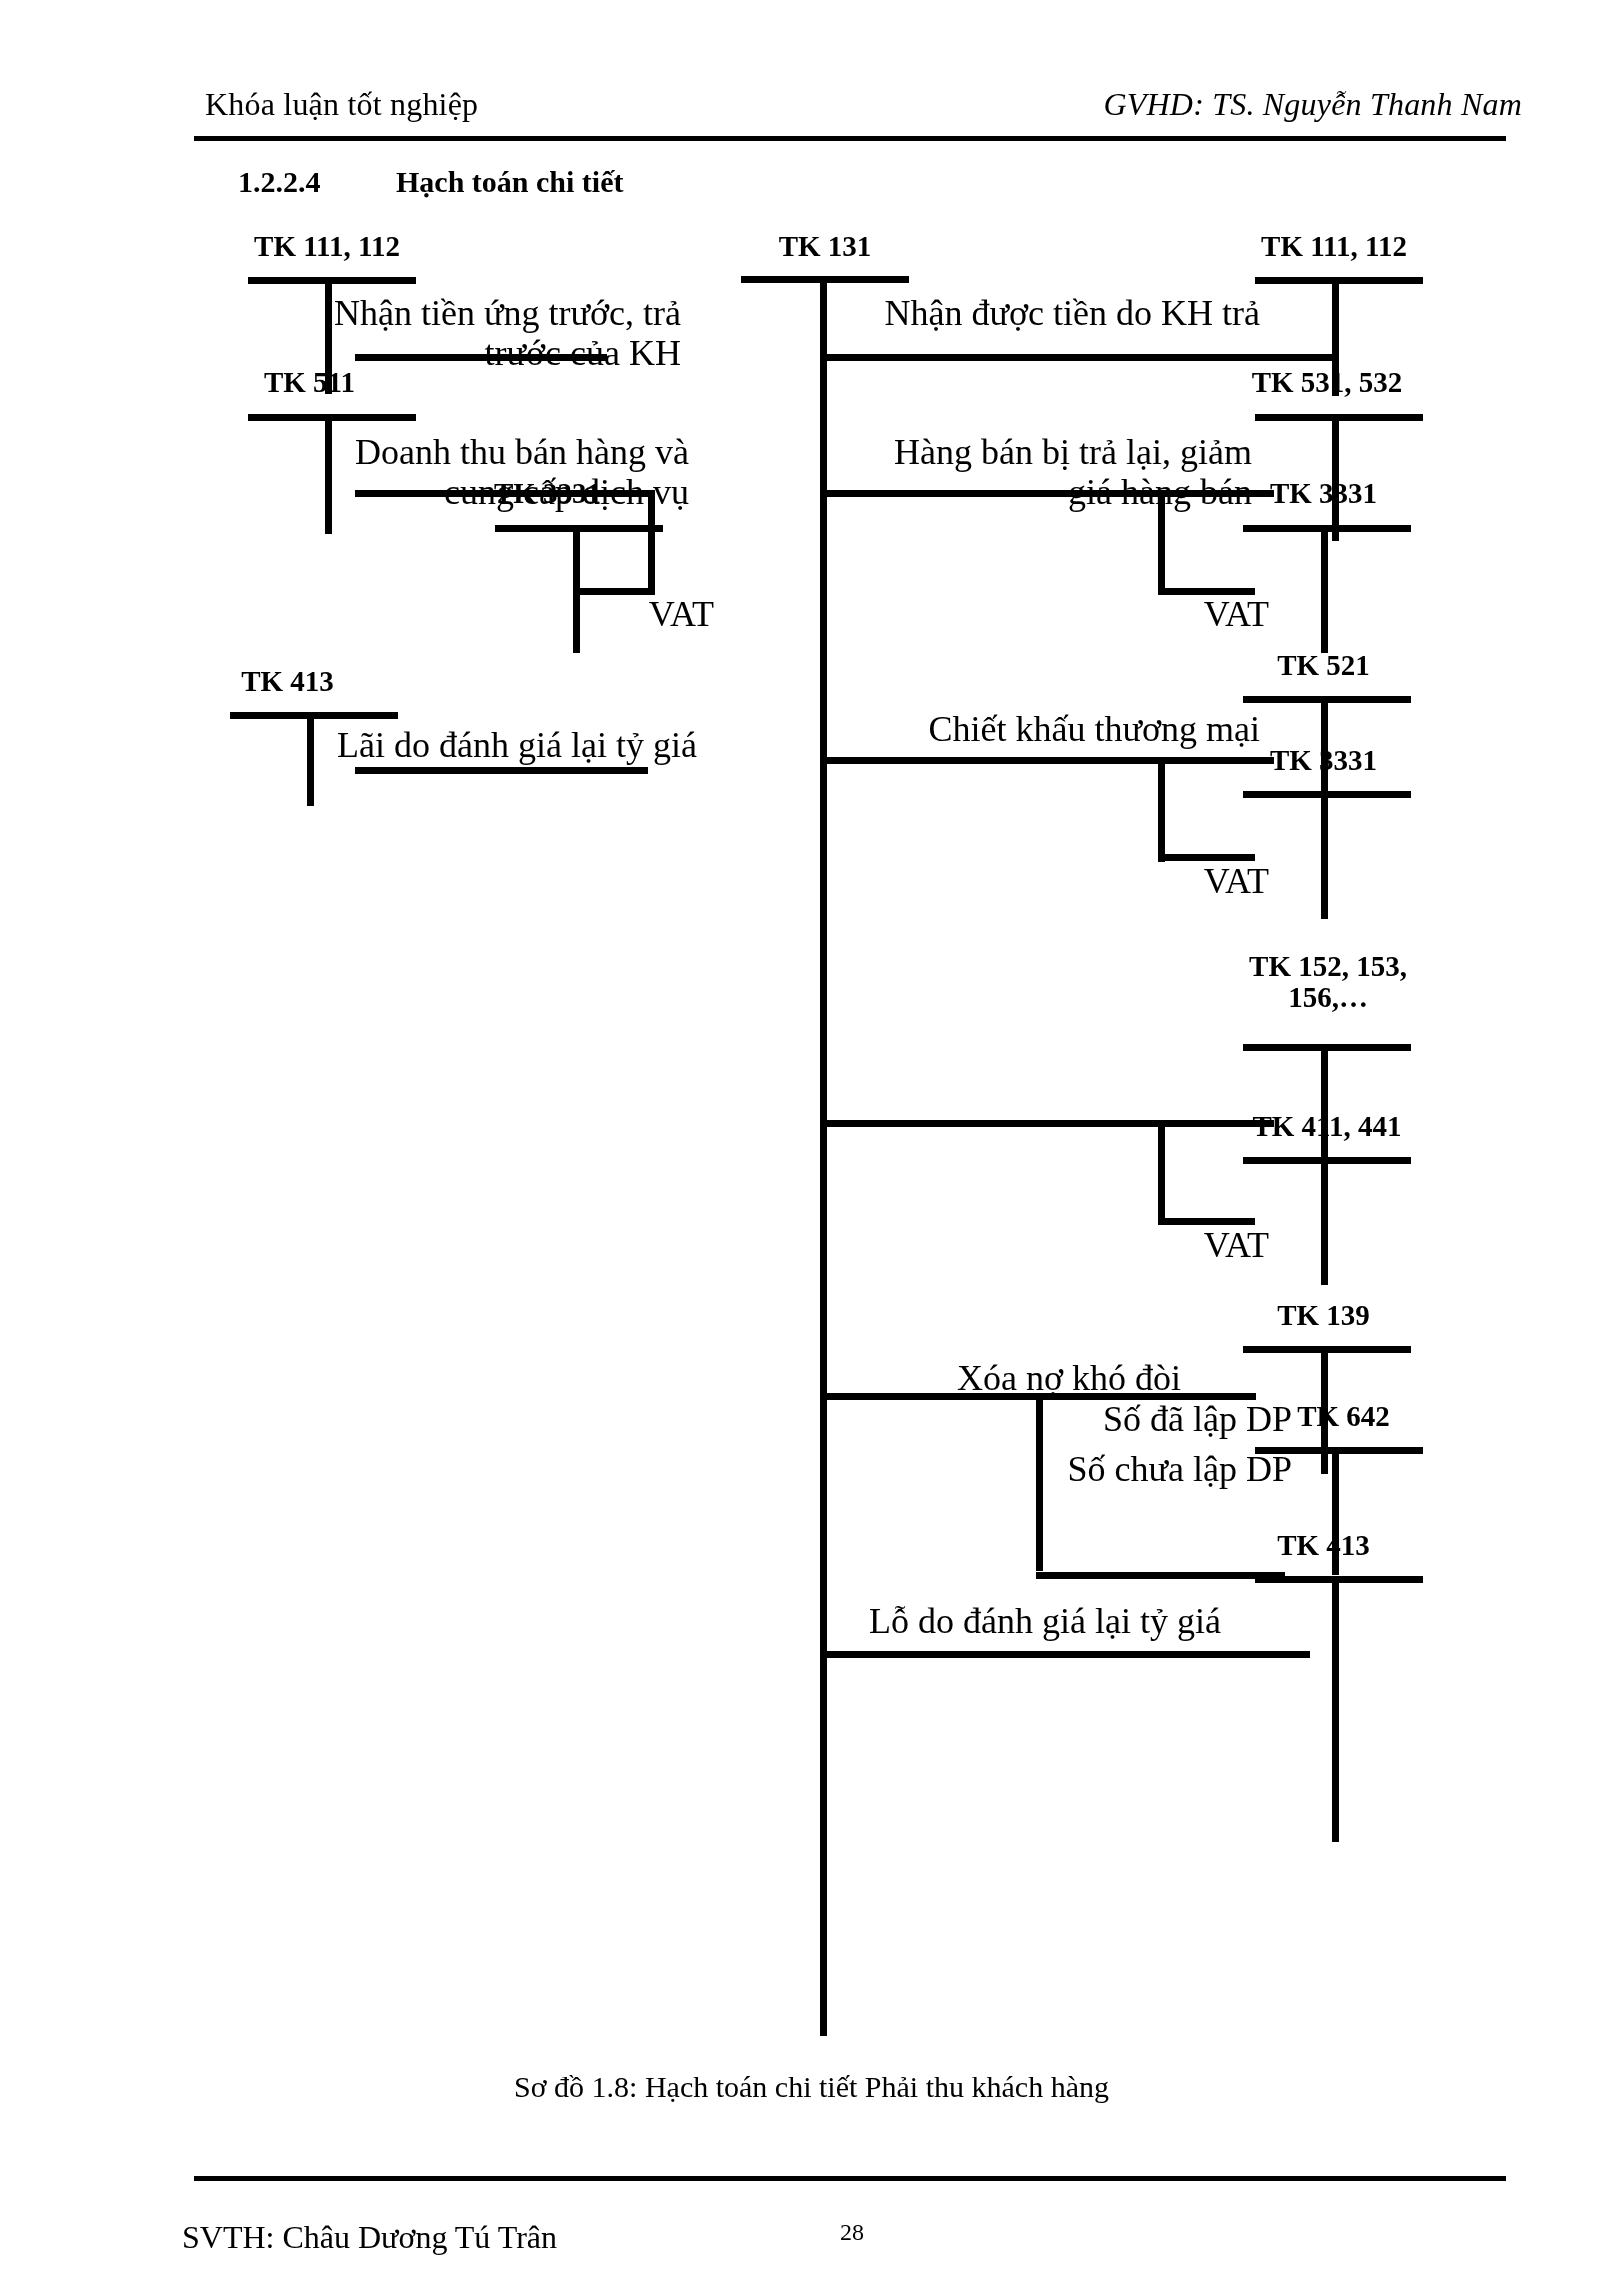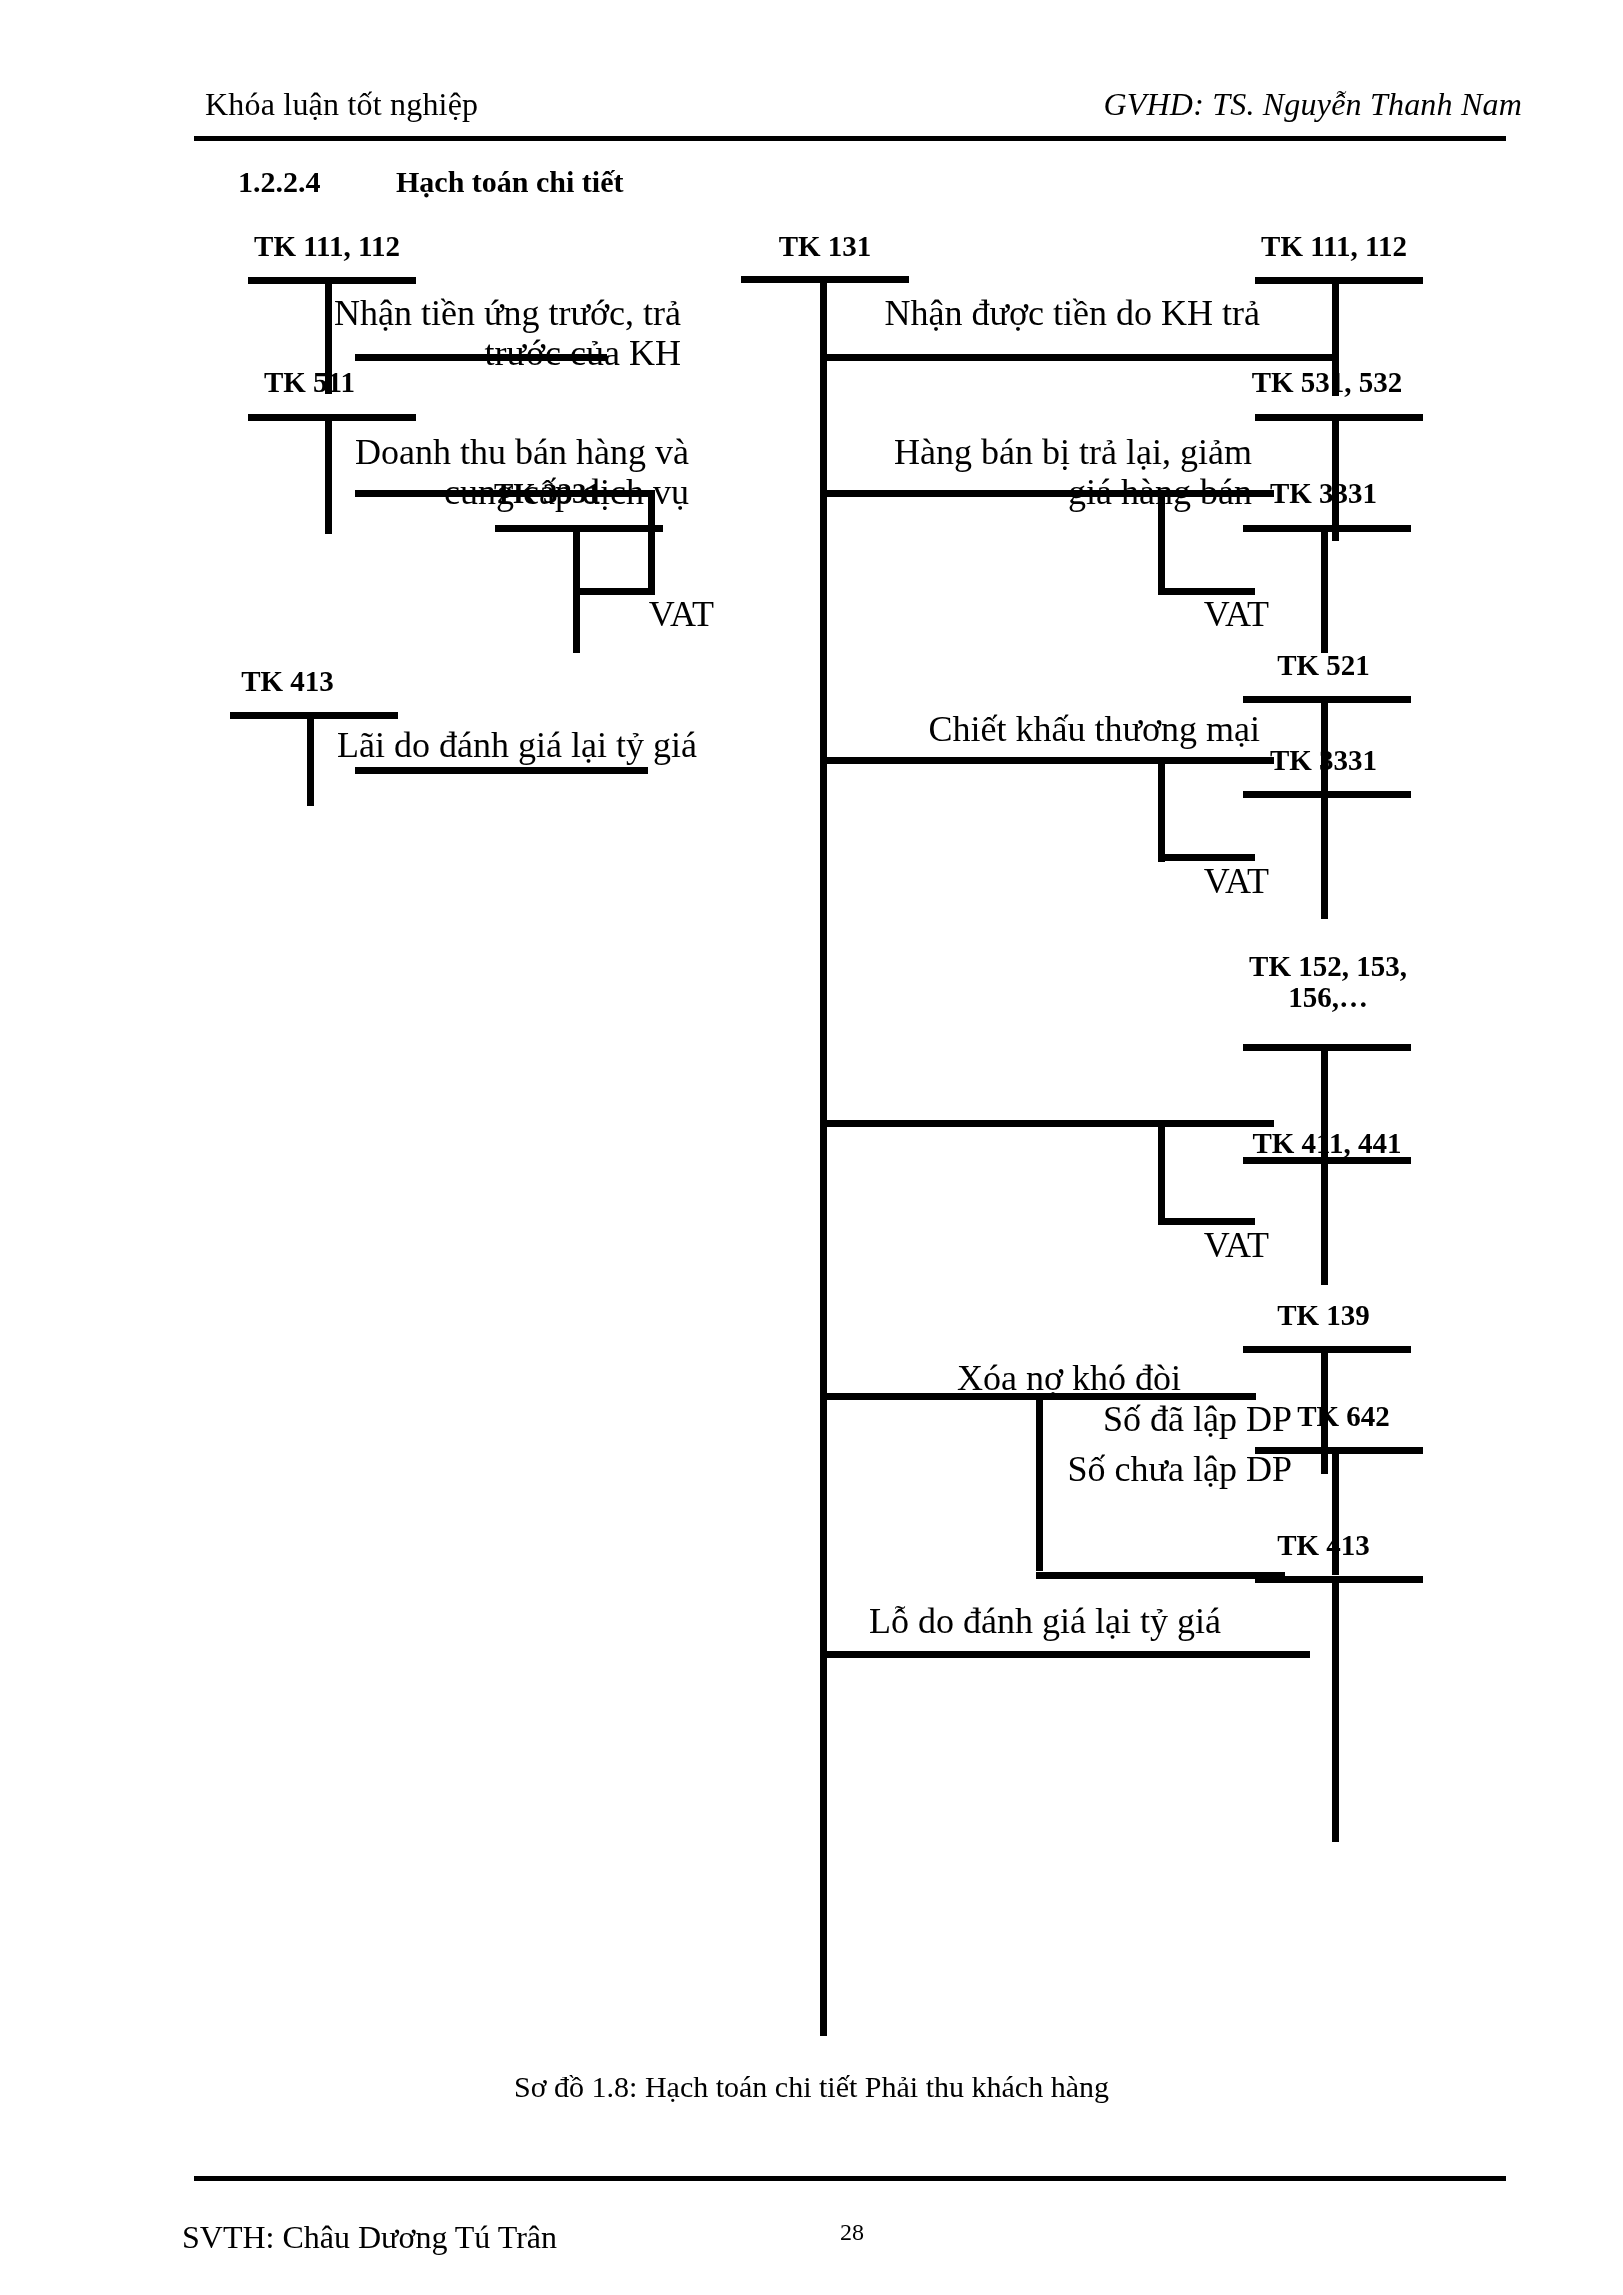--- a/index.html
+++ b/index.html
@@ -164,21 +164,21 @@
 
     <div class="acct" style="left:1213px; top:951px; width:230px;">
       <span style="white-space:pre-line">TK 152, 153,
 156,…</span>
     </div>
     <div class="hline" style="left:1243px; top:1044px; width:168px;"></div>
     <div class="vline" style="left:1321px; top:1044px; height:128px;"></div>
 
     <div class="hline" style="left:826px; top:1120px; width:448px;"></div>
 
-    <div class="acct" style="left:1222px; top:1111px; width:210px;margin-top:17px;">TK 411, 441</div>
+    <div class="acct" style="left:1222px; top:1111px; width:210px;">TK 411, 441</div>
     <div class="hline" style="left:1243px; top:1157px; width:168px;"></div>
     <div class="vline" style="left:1321px; top:1157px; height:128px;"></div>
 
     <div class="vline" style="left:1158px; top:1120px; height:105px;"></div>
     <div class="hline" style="left:1158px; top:1218px; width:97px;"></div>
     <div class="flow" style="left:1110px; top:1225px; width:159px;">VAT</div>
 
     <div class="acct" style="left:1244px; top:1300px; width:159px;">TK 139</div>
     <div class="hline" style="left:1243px; top:1346px; width:168px;"></div>
     <div class="vline" style="left:1321px; top:1346px; height:128px;"></div>

